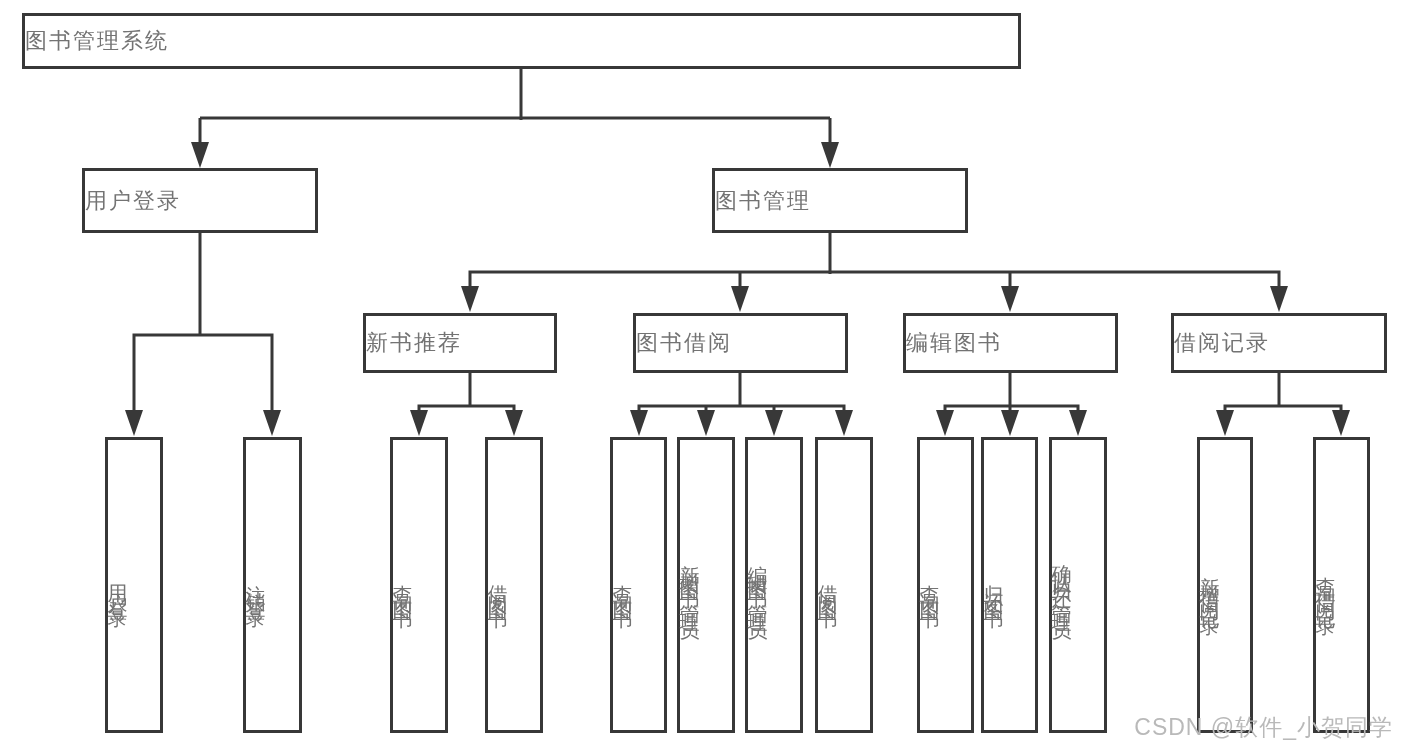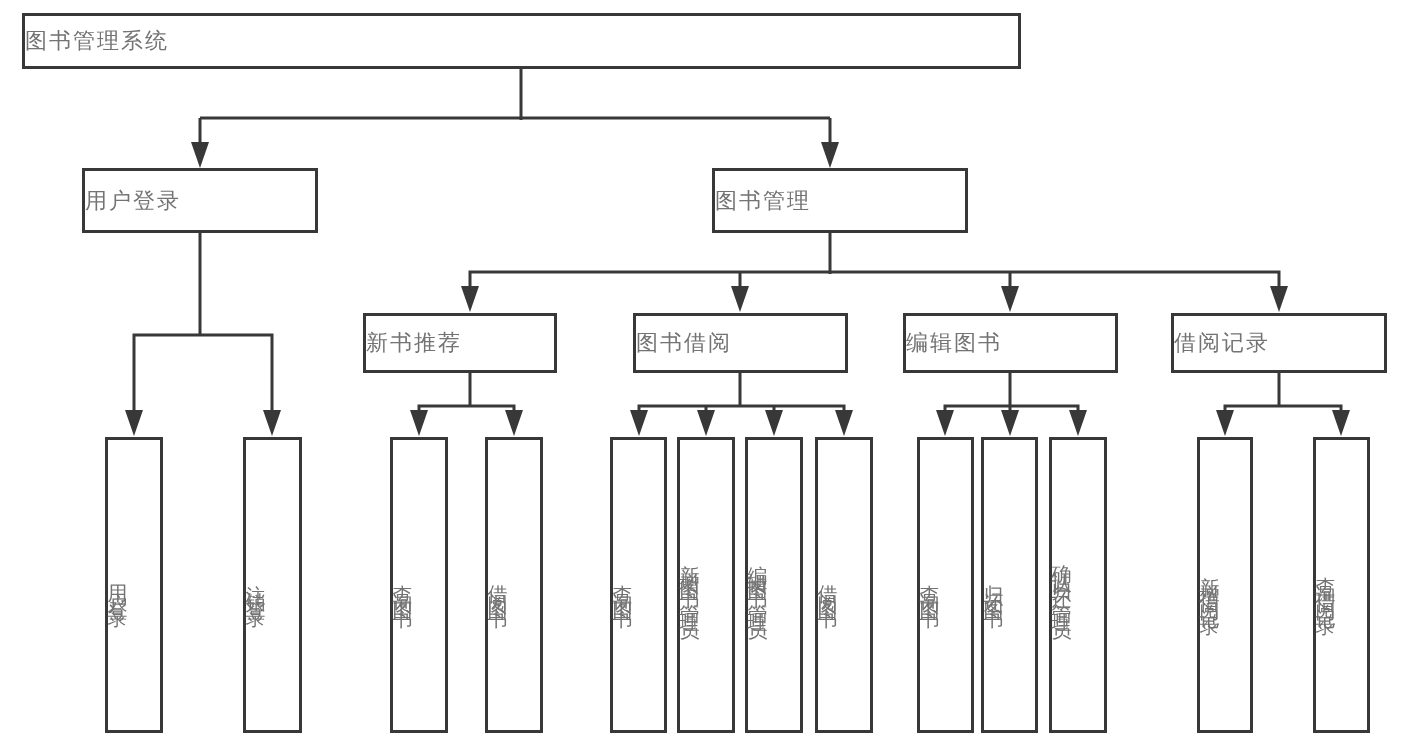--- a/index.html
+++ b/index.html
@@ -156,14 +156,15 @@
     <span class="vl">确认归还（管理员）</span>
   </div>
 
   <div class="box" style="left:1197px;top:437px;width:56px;height:296px">
     <span class="vl">新增借阅记录</span>
   </div>
   <div class="box" style="left:1313px;top:437px;width:57px;height:296px">
     <span class="vl">查询借阅记录</span>
   </div>
 
+  <div class="watermark">CSDN @软件_小贺同学</div>
 
 </div>
 
 </body></html>

